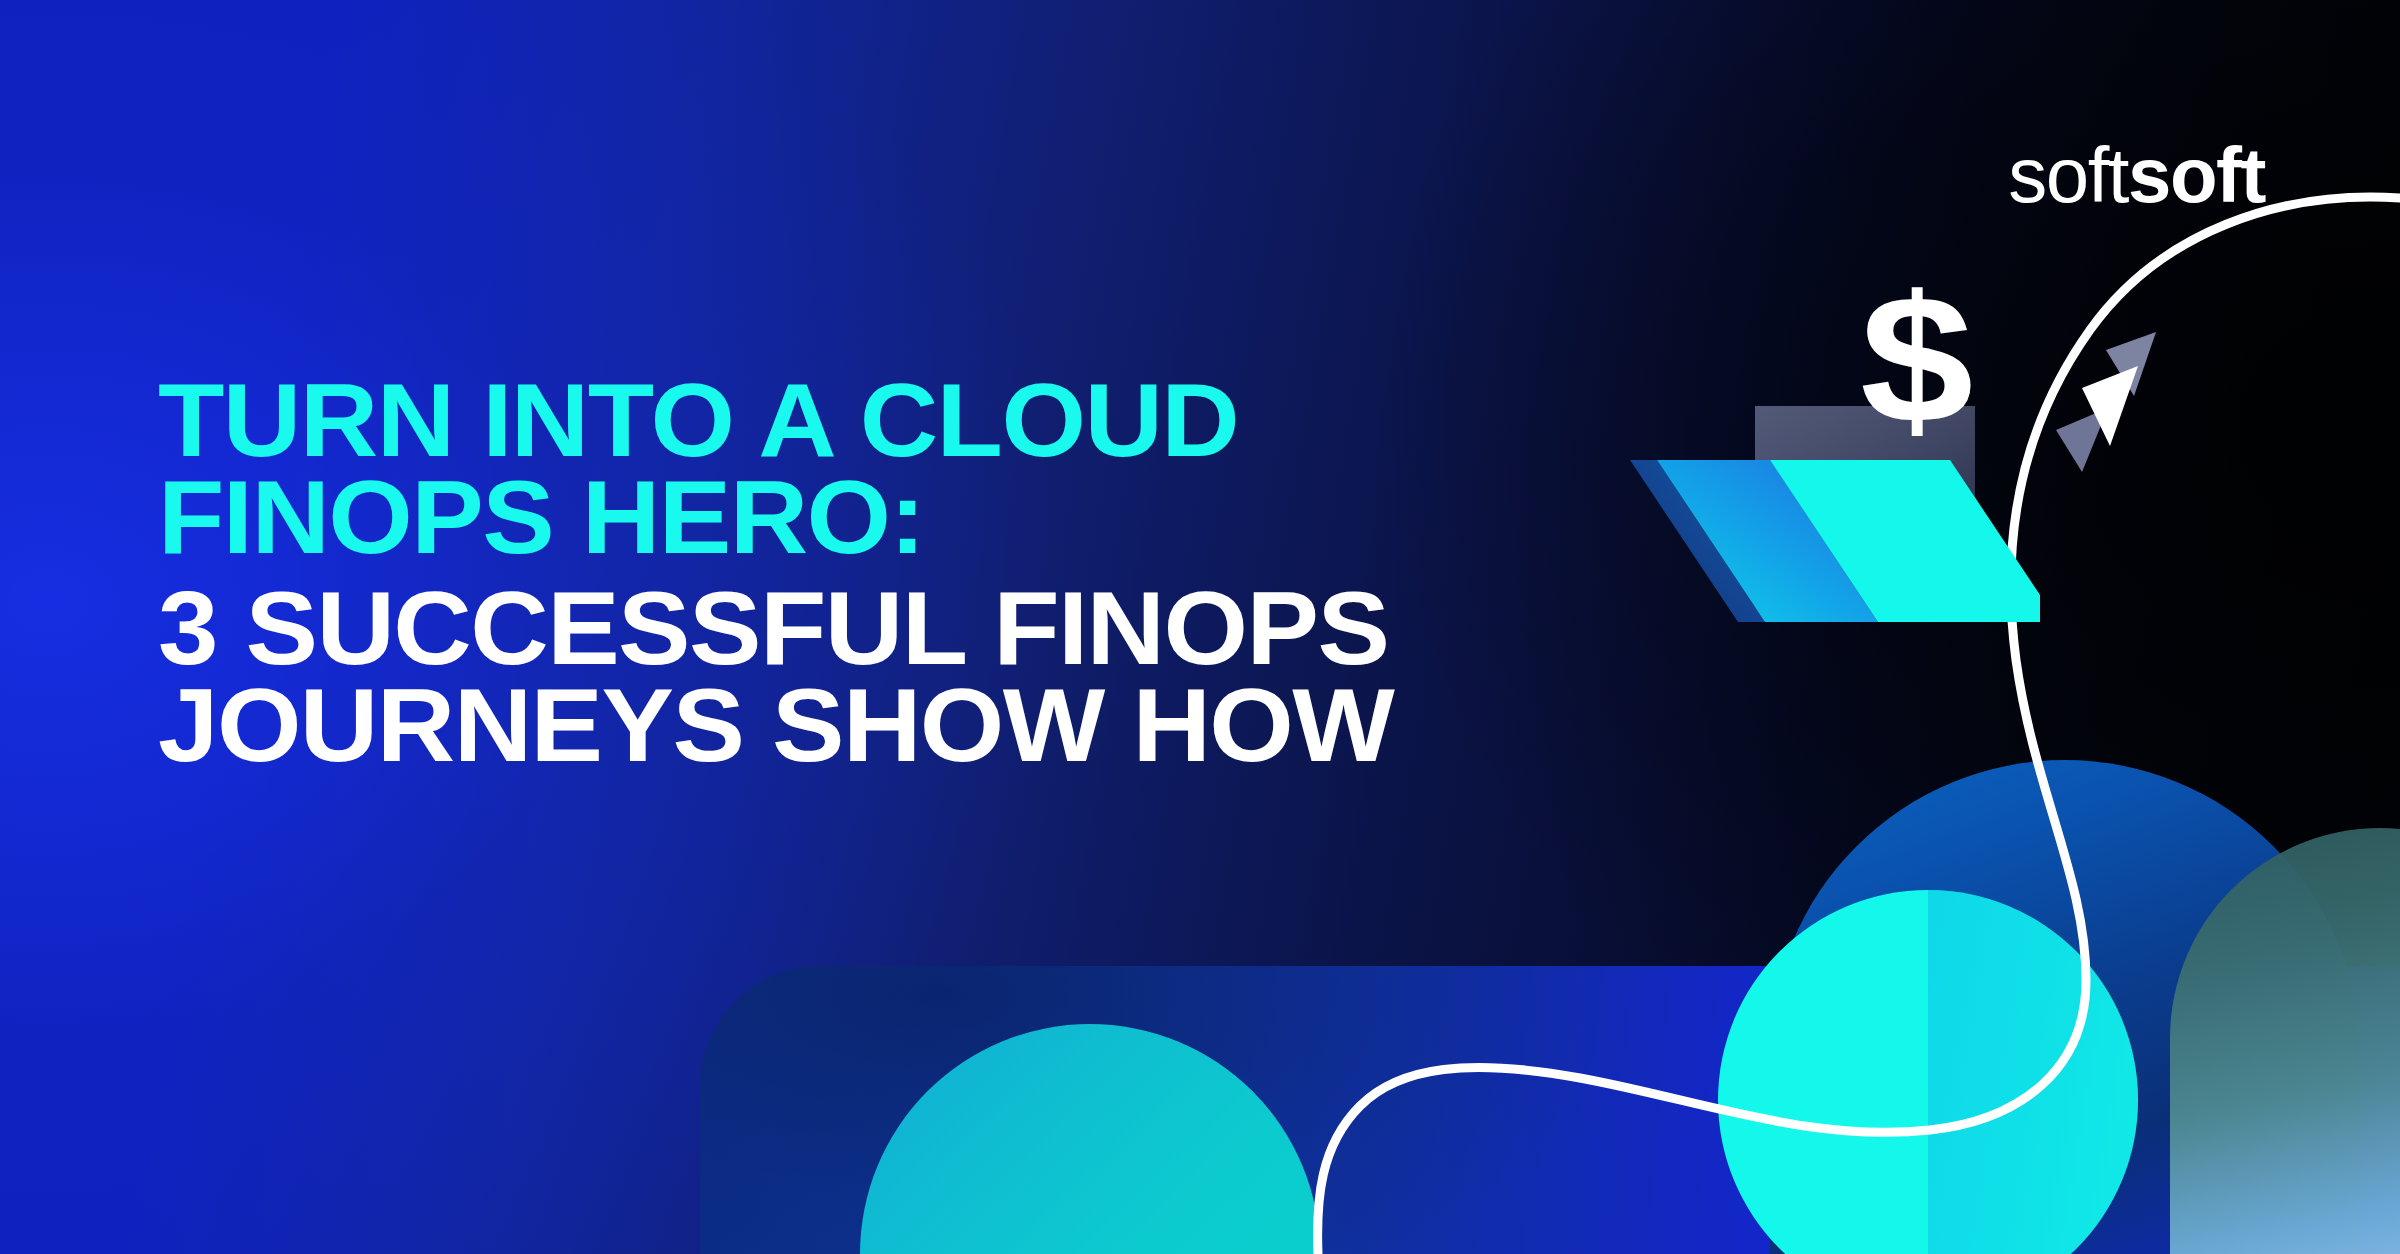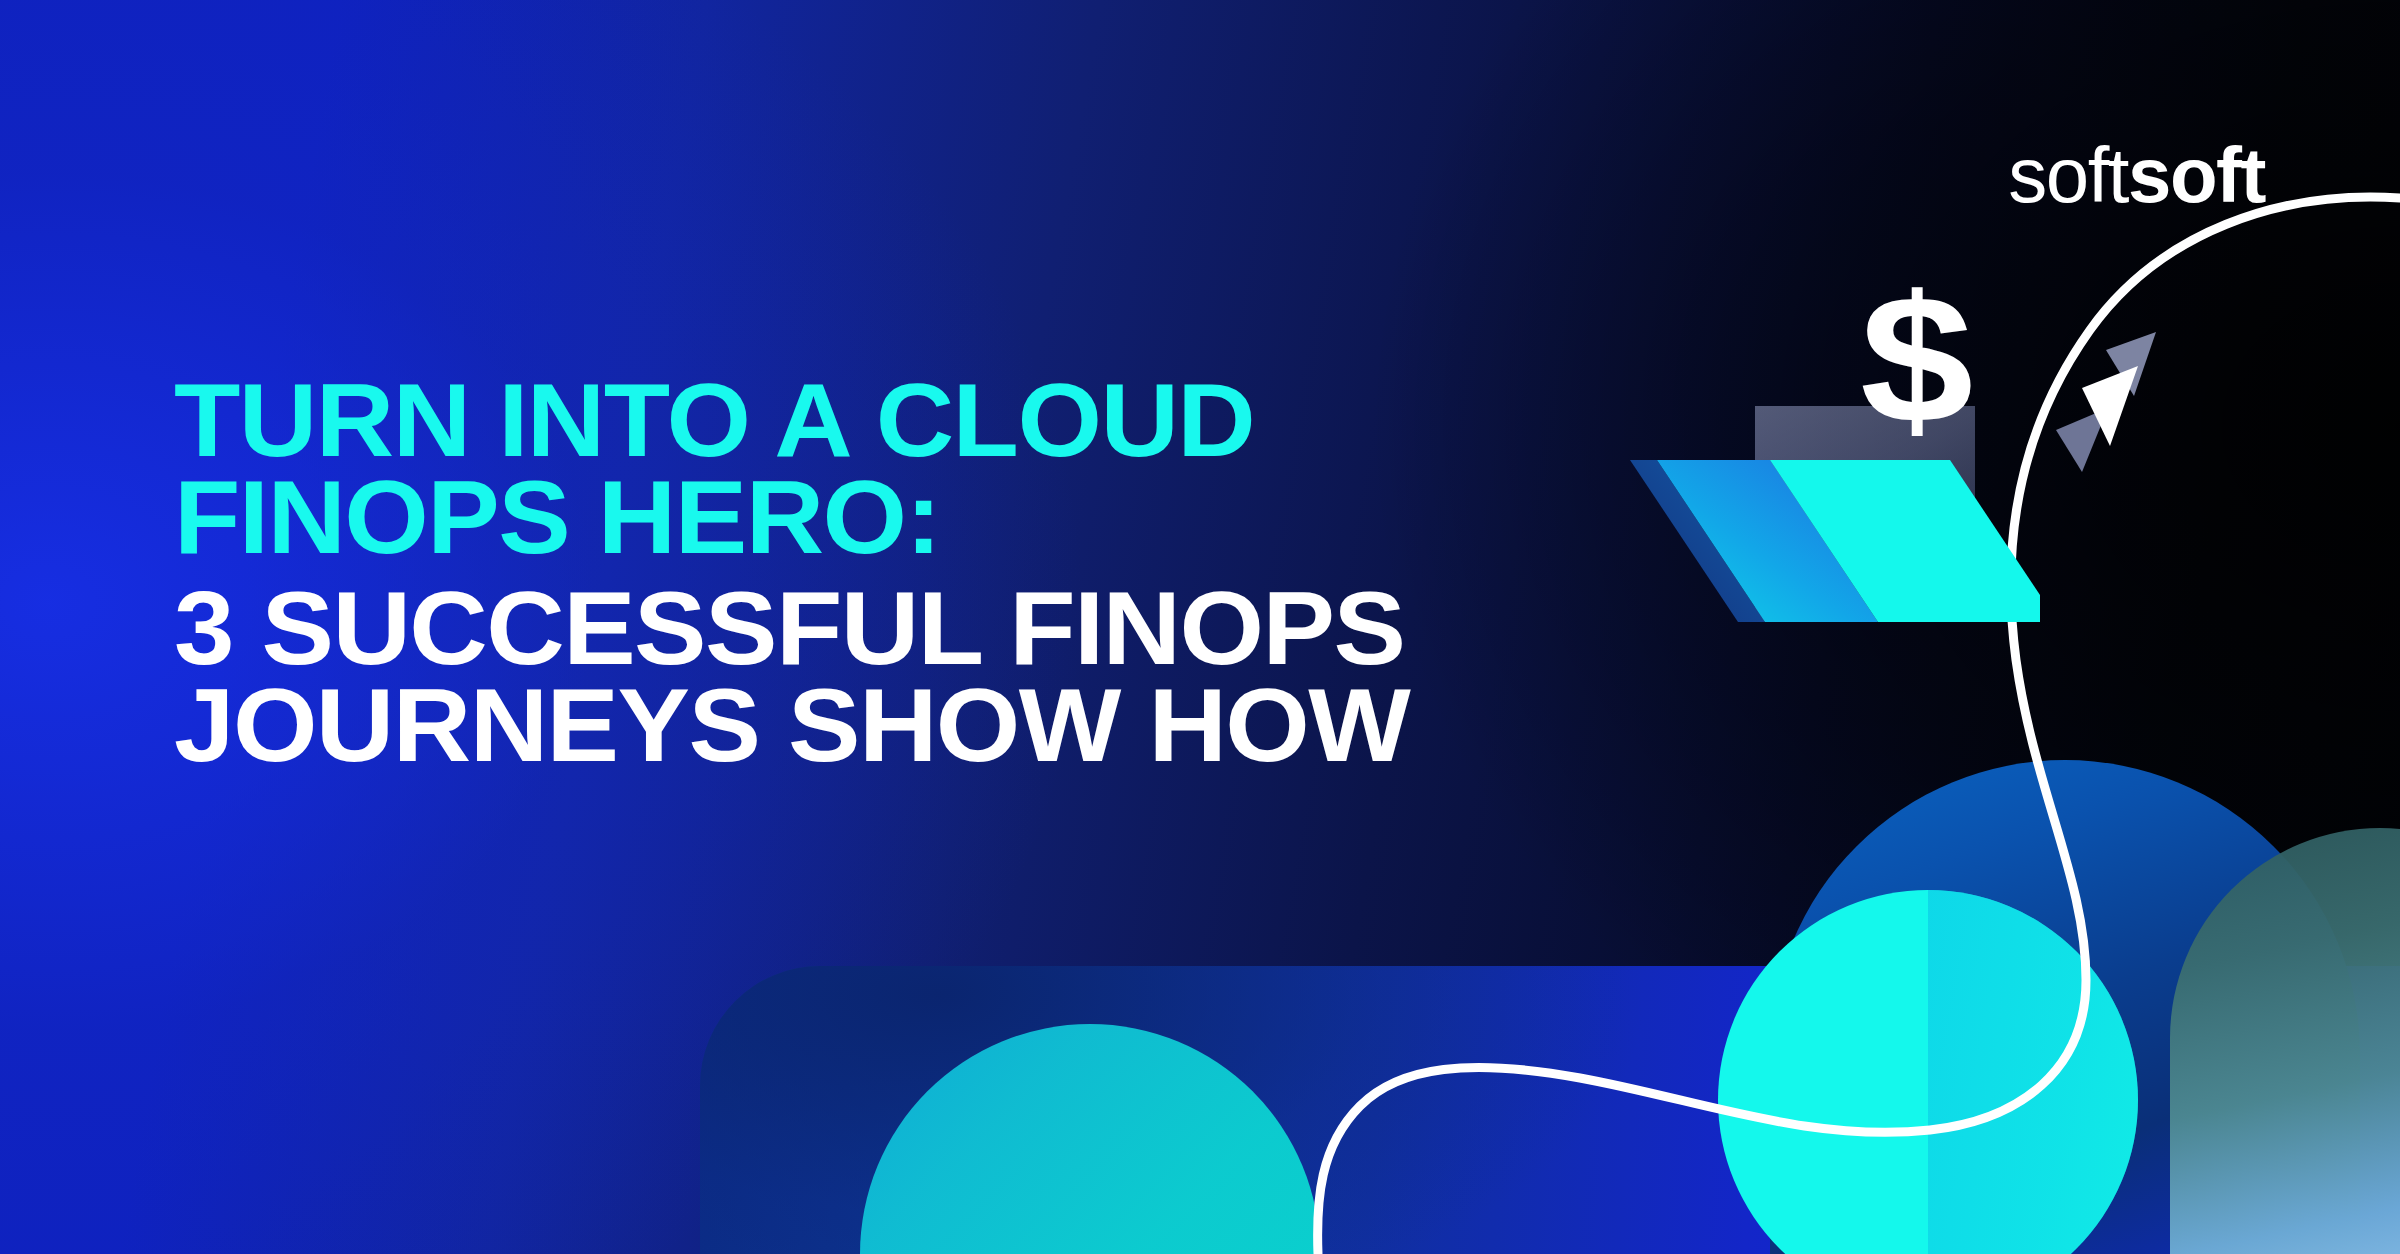--- a/index.html
+++ b/index.html
@@ -179,21 +179,21 @@
     line-height: 78px;
     letter-spacing: -1.5px;
     white-space: nowrap;
   }
   .logo .soft { font-weight: 300; }
   .logo .serve { font-weight: 700; }
 
   
   .headline {
     position: absolute;
-    left: 174px;
+    left: 158px;
     top: 372px;
     width: 1420px;
   }
   .hl-line {
     font-weight: 800;
     font-size: 104px;
     line-height: 97px;
     letter-spacing: -1.5px;
     text-transform: uppercase;
     white-space: nowrap;

